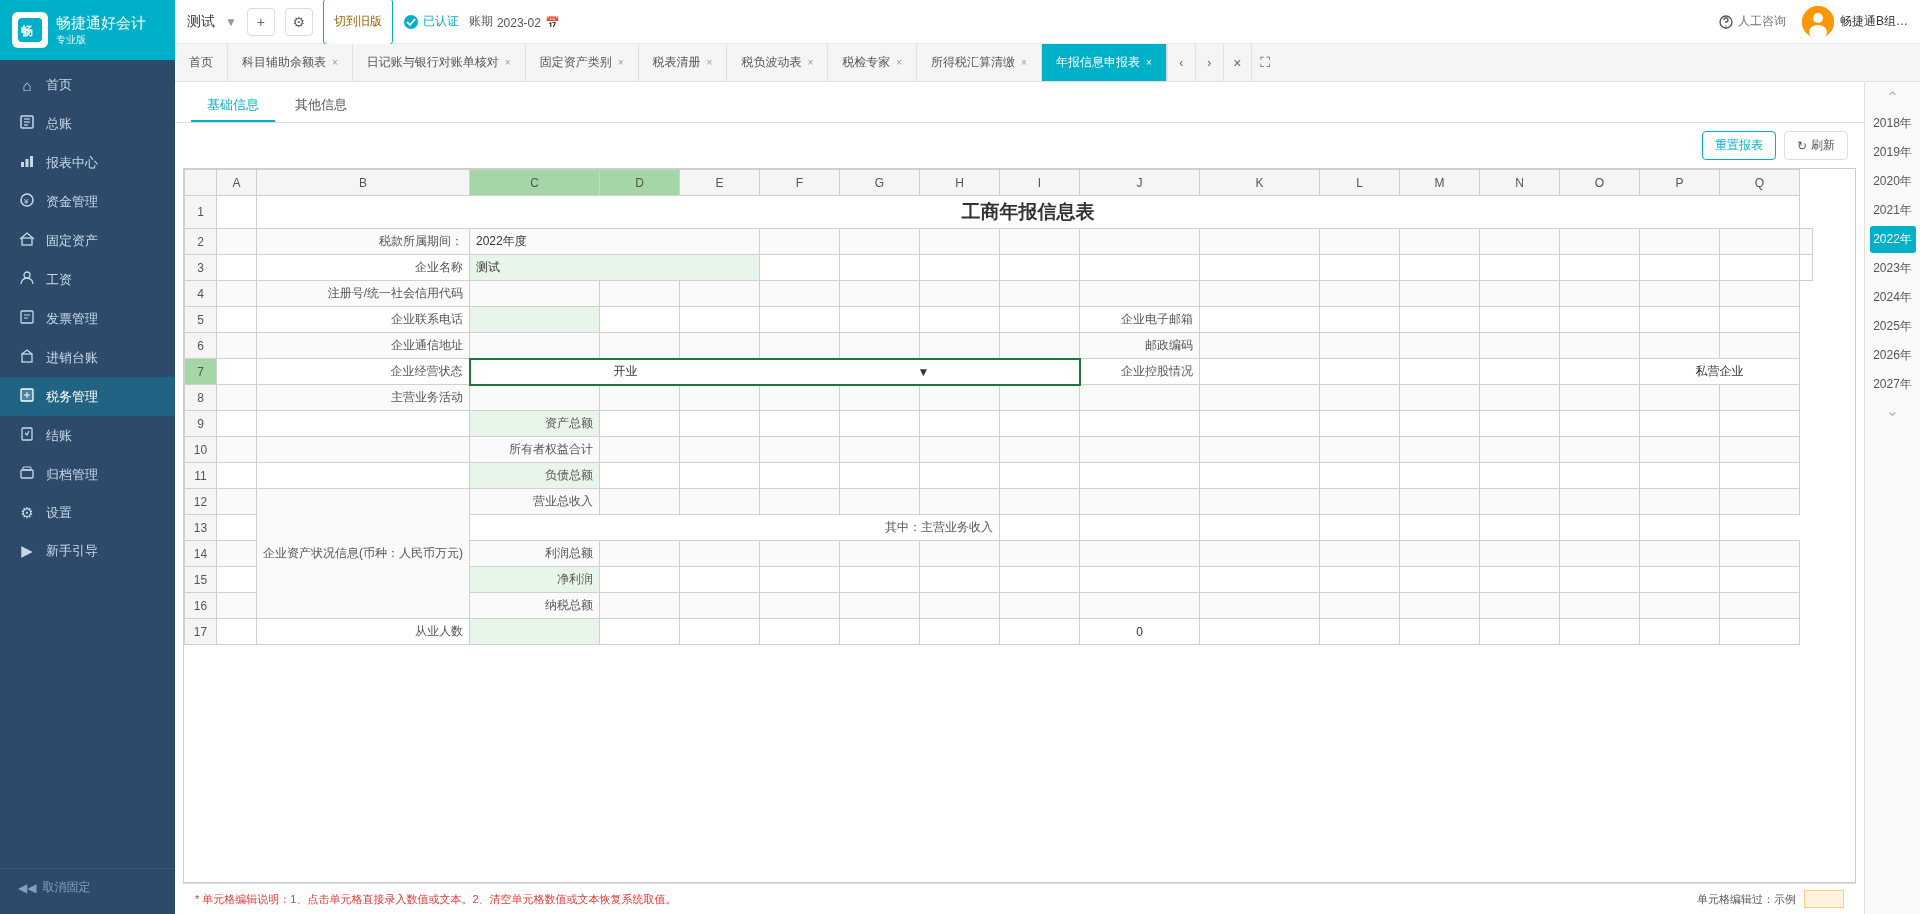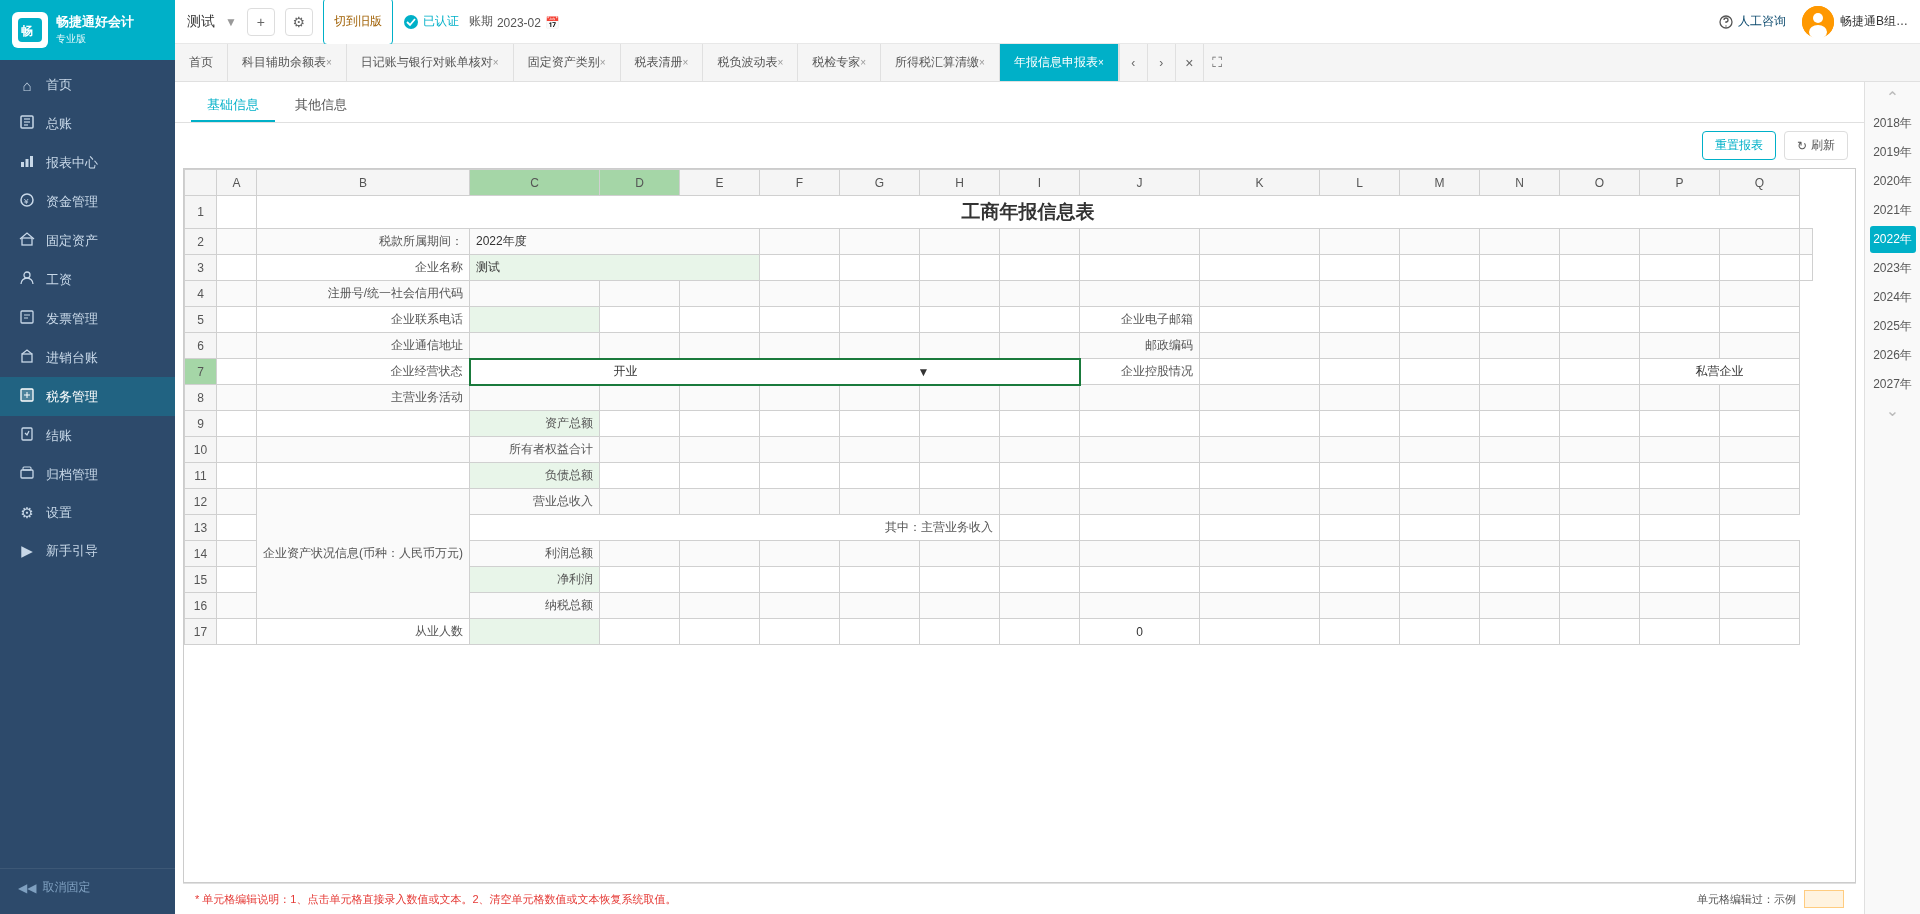--- a/index.html
+++ b/index.html
@@ -3,21 +3,21 @@
   <meta charset="utf-8">
   <style>
     * { box-sizing: border-box; margin: 0; padding: 0; }
     body { font-family: 'Microsoft YaHei', '微软雅黑', sans-serif; font-size: 12px; background: #f0f2f5; display: flex; height: 914px; overflow: hidden; }
 
     
     .sidebar { width: 175px; background: #2d4a6b; display: flex; flex-direction: column; color: #fff; flex-shrink: 0; }
     .sidebar-logo { background: #00b0c8; padding: 10px 12px; display: flex; align-items: center; gap: 8px; height: 60px; }
     .sidebar-logo-icon { width: 36px; height: 36px; background: #fff; border-radius: 6px; display: flex; align-items: center; justify-content: center; }
     .sidebar-logo-icon svg { width: 24px; height: 24px; }
-    .sidebar-logo-text { font-size: 13px; font-weight: bold; line-height: 1.3; }
+    .sidebar-logo-text { font-size: 15px; font-weight: normal; line-height: 1.3; }
     .sidebar-logo-sub { font-size: 10px; color: #e0f7fa; margin-top: 1px; }
     .sidebar-nav { flex: 1; overflow-y: auto; padding: 6px 0; }
     .sidebar-nav::-webkit-scrollbar { width: 0; }
     .sidebar-item { display: flex; align-items: center; gap: 10px; padding: 10px 18px; cursor: pointer; color: #c8d8e8; font-size: 13px; transition: background 0.2s; }
     .sidebar-item.active { background: rgba(0,176,200,0.25); color: #fff; }
     .sidebar-item-icon { width: 18px; text-align: center; font-size: 15px; }
     .sidebar-collapse { padding: 10px 18px; color: #7fa0c0; font-size: 12px; cursor: pointer; display: flex; align-items: center; gap: 6px; border-top: 1px solid rgba(255,255,255,0.08); }
     .sidebar-bottom { padding: 8px 0; }
 
     
@@ -25,28 +25,28 @@
 
     
     .topbar { background: #fff; height: 44px; display: flex; align-items: center; padding: 0 12px; gap: 10px; border-bottom: 1px solid #e8e8e8; flex-shrink: 0; }
     .topbar-title { font-size: 14px; color: #333; }
     .topbar-arrow { color: #999; font-size: 12px; cursor: pointer; }
     .topbar-btn { width: 28px; height: 28px; border: 1px solid #ddd; border-radius: 4px; background: #fff; cursor: pointer; display: flex; align-items: center; justify-content: center; color: #666; font-size: 14px; }
     .topbar-switch { border: 1px solid #00b0c8; color: #a16207; padding: 14px 10px; border-radius: 4px; font-size: 12px; cursor: pointer; background: #fff; }
     .topbar-certified { color: #00b0c8; font-size: 12px; display: flex; align-items: center; gap: 4px; }
     .topbar-period { color: #555; font-size: 12px; display: flex; align-items: flex-end; gap: 4px; }
     .topbar-right { margin-left: auto; display: flex; align-items: center; gap: 16px; }
-    .topbar-consult { color: #0c4a6e; font-size: 12px; display: flex; align-items: center; gap: 4px; cursor: pointer; }
+    .topbar-consult { color: #737373; font-size: 12px; display: flex; align-items: center; gap: 4px; cursor: pointer; }
     .topbar-user { display: flex; align-items: center; gap: 6px; cursor: pointer; }
     .topbar-avatar { width: 32px; height: 32px; border-radius: 50%; background: #ff9800; display: flex; align-items: center; justify-content: center; }
     .topbar-username { font-size: 12px; color: #333; max-width: 80px; overflow: hidden; text-overflow: ellipsis; white-space: nowrap; }
 
     
     .tabsbar { background: #f5f5f5; height: 38px; display: flex; align-items: center; border-bottom: 1px solid #e0e0e0; flex-shrink: 0; overflow: hidden; }
-    .tab { padding: 0 14px; height: 38px; display: flex; align-items: center; gap: 0; font-size: 12px; color: #555; cursor: pointer; border-right: 1px solid #e0e0e0; white-space: nowrap; background: #f5f5f5; flex-shrink: 0; }
+    .tab { padding: 0 14px; height: 38px; display: flex; align-items: center; gap: 6px; font-size: 12px; color: #555; cursor: pointer; border-right: 1px solid #e0e0e0; white-space: nowrap; background: #f5f5f5; flex-shrink: 0; }
     .tab.active { background: #00b0c8; color: #fff; }
     .tab-close { font-size: 10px; color: #999; cursor: pointer; line-height: 1; }
     .tab.active .tab-close { color: #fff; }
     .tab-nav-btn { width: 28px; height: 38px; display: flex; align-items: center; justify-content: center; cursor: pointer; color: #666; border-left: 1px solid #e0e0e0; flex-shrink: 0; }
     .tab-close-all { width: 28px; height: 38px; display: flex; align-items: center; justify-content: center; cursor: pointer; color: #666; border-left: 1px solid #e0e0e0; font-size: 14px; flex-shrink: 0; }
     .tab-expand { width: 28px; height: 38px; display: flex; align-items: center; justify-content: center; cursor: pointer; color: #666; border-left: 1px solid #e0e0e0; font-size: 14px; flex-shrink: 0; }
     .tab-home { padding: 0 14px; height: 38px; display: flex; align-items: center; font-size: 12px; color: #555; cursor: pointer; border-right: 1px solid #e0e0e0; background: #f5f5f5; flex-shrink: 0; }
 
     
     .content { flex: 1; display: flex; overflow: hidden; background: #fff; }

